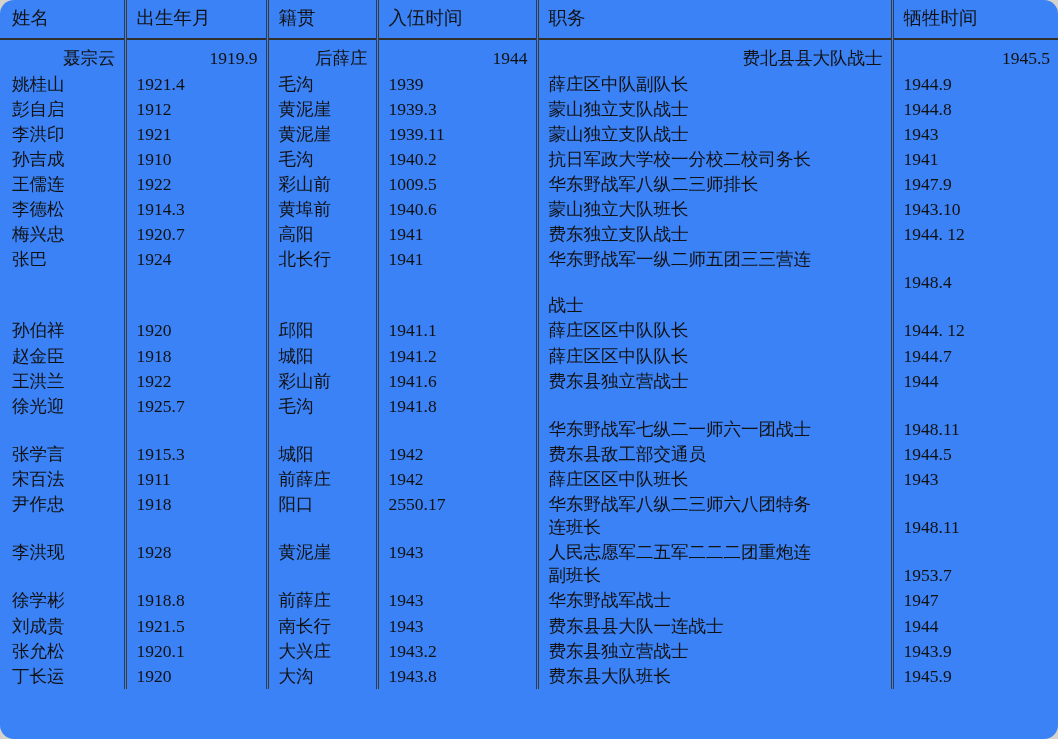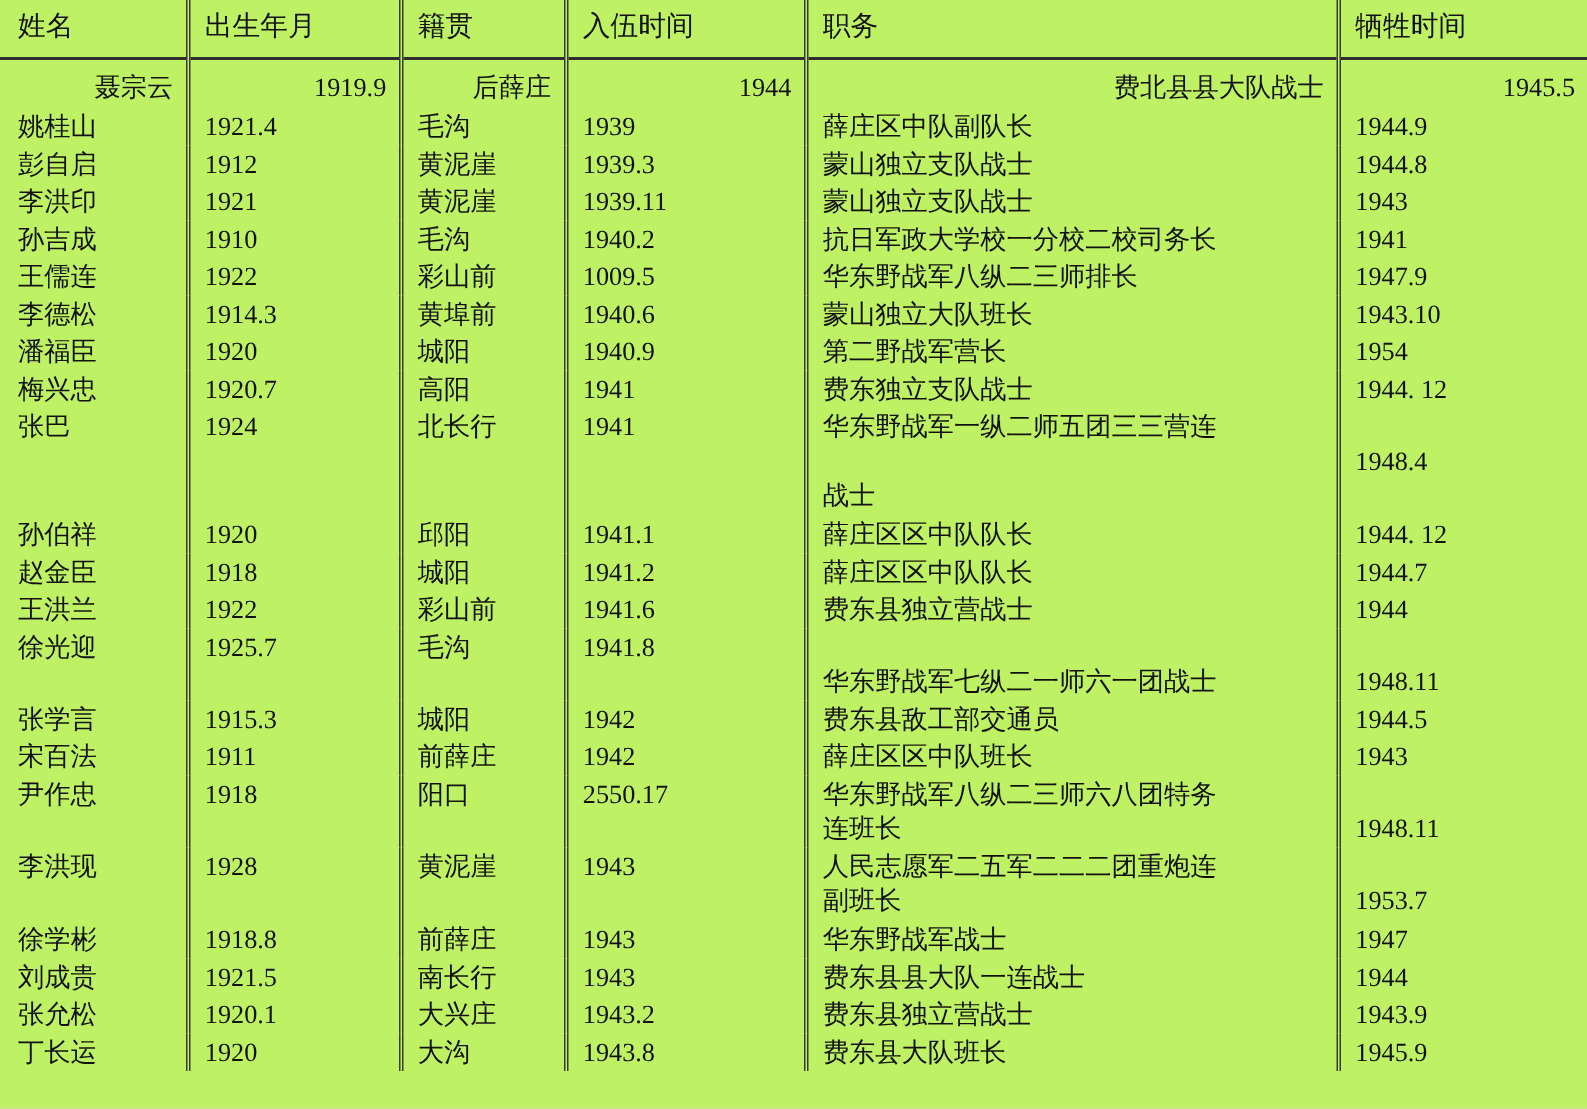--- a/index.html
+++ b/index.html
@@ -11,22 +11,23 @@
     width: 1058px;
     height: 739px;
     font-family: "Liberation Serif", "DejaVu Serif", serif;
     color: #111;
     overflow: hidden;
   }
   .sheet {
     position: relative;
     width: 1058px;
     height: 739px;
-    background: #bef264;
+    background: #3b82f6;
     box-sizing: border-box;
+    border-radius: 14px;
   }
   table.roster {
     border-collapse: collapse;
     width: 1058px;
     table-layout: fixed;
     font-size: 17.5px;
     line-height: 1.32;
   }
   table.roster col.c0 { width: 125px; }
   table.roster col.c1 { width: 142px; }
@@ -136,28 +137,20 @@
         </tr>
         <tr>
           <td>李德松</td>
           <td>1914.3</td>
           <td>黄埠前</td>
           <td>1940.6</td>
           <td>蒙山独立大队班长</td>
           <td>1943.10</td>
         </tr>
         <tr>
-          <td>潘福臣</td>
-          <td>1920</td>
-          <td>城阳</td>
-          <td>1940.9</td>
-          <td>第二野战军营长</td>
-          <td>1954</td>
-        </tr>
-        <tr>
           <td>梅兴忠</td>
           <td>1920.7</td>
           <td>高阳</td>
           <td>1941</td>
           <td>费东独立支队战士</td>
           <td>1944. 12</td>
         </tr>
         <tr>
           <td>张巴</td>
           <td>1924</td>

